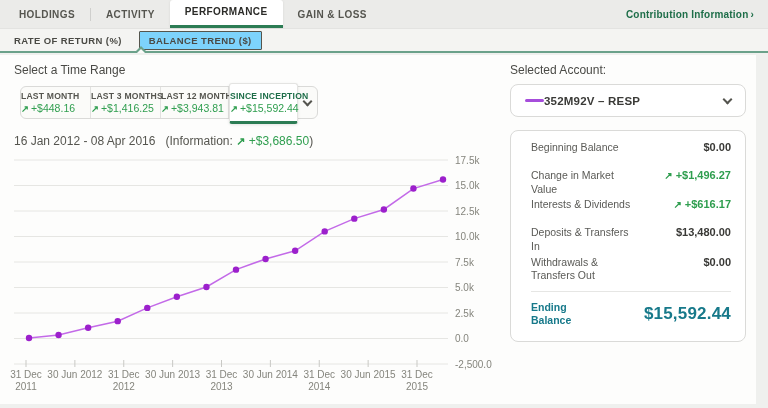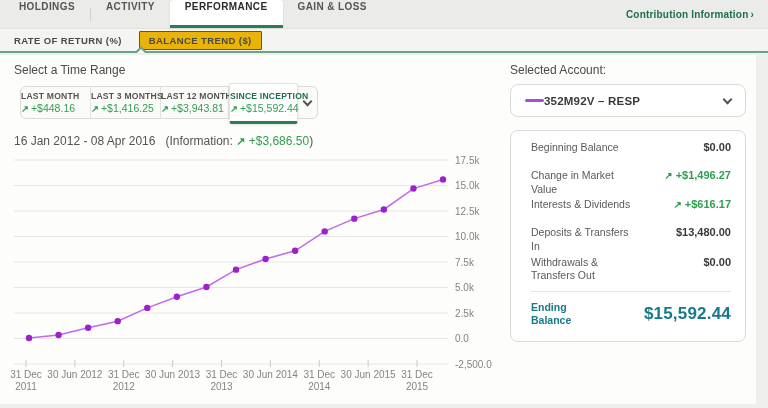--- a/index.html
+++ b/index.html
@@ -2,30 +2,30 @@
 <html><head>
 <meta charset="utf-8">
 <style>
   * { margin:0; padding:0; box-sizing:border-box; }
   html,body { width:768px; height:408px; }
   body { font-family:"Liberation Sans", sans-serif; background:#eff0ee; position:relative; overflow:hidden; }
   .screen { position:absolute; left:0; top:0; width:768px; height:408px; }
 
   
   .header { position:absolute; left:0; top:0; width:768px; height:29px; background:#ebebe9; display:flex; align-items:stretch; padding-left:4px; border-bottom:1px solid #e3e3e1; }
-  .tab { display:flex; align-items:flex-start; padding:1px 15px; font-size:10px; font-weight:bold; letter-spacing:.4px; color:#55554f; cursor:pointer; }
+  .tab { display:flex; align-items:flex-end; padding:8px 15px; font-size:10px; font-weight:bold; letter-spacing:.4px; color:#55554f; cursor:pointer; }
   .tab.active { background:#ffffff; color:#2b2b28; border-bottom:3px solid #2c7c54; border-radius:3px 3px 0 0; box-shadow:0 0 3px rgba(0,0,0,.08); }
   .tab-divider { width:1px; height:13px; background:#cfcfcd; align-self:center; }
   .contrib-link { position:absolute; right:14px; top:9px; font-size:10px; font-weight:bold; color:#1e6e49; letter-spacing:.2px; cursor:pointer; }
   .contrib-link .chev-glyph { font-weight:bold; margin-left:2px; }
 
   
   .subheader { position:absolute; left:0; top:29px; width:768px; height:24px; background:#f4f4f2; border-bottom:2px solid #6ba18a; display:flex; align-items:center; padding-left:14px; }
   .subtab { font-size:9.5px; font-weight:bold; letter-spacing:.4px; color:#4a4a45; cursor:pointer; }
-  .subtab.boxed { border:1px solid #55554d; padding:3px 9px; margin-left:17px; border-radius:1px; background:#eab308; }
+  .subtab.boxed { border:1px solid #55554d; padding:3px 9px; margin-left:17px; border-radius:1px; background:#7dd3fc; }
   .caret-outer { position:absolute; left:134px; top:46px; width:0; height:0; border-left:7px solid transparent; border-right:7px solid transparent; border-bottom:7px solid #6ba18a; }
   .caret-inner { position:absolute; left:136.5px; top:49px; width:0; height:0; border-left:4.5px solid transparent; border-right:4.5px solid transparent; border-bottom:4.5px solid #fbfbf9; }
 
   
   .content-bg { position:absolute; left:0; top:55px; width:756px; height:349px; background:#fdfdfc; }
 
   
   .section-title { position:absolute; font-size:12px; color:#4a4a46; }
   .tr-title { left:14px; top:63px; }
   .tr-group { position:absolute; left:20px; top:86px; width:298px; height:33px; background:#fbfbf9; border:1px solid #dadad8; border-radius:6px; display:flex; }

